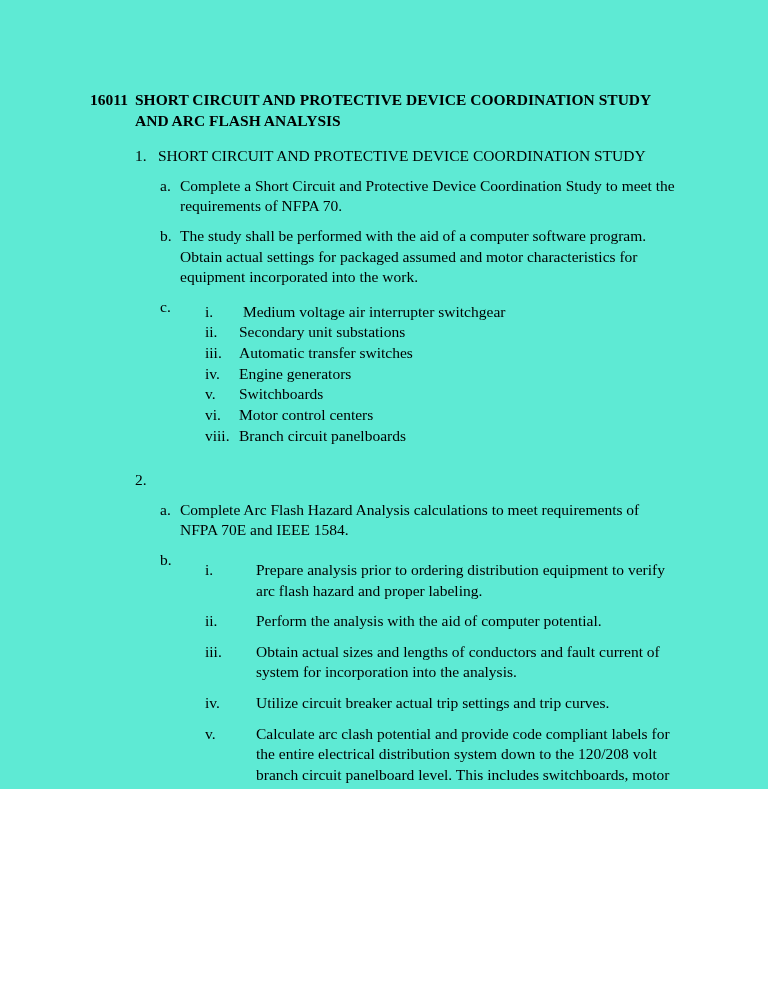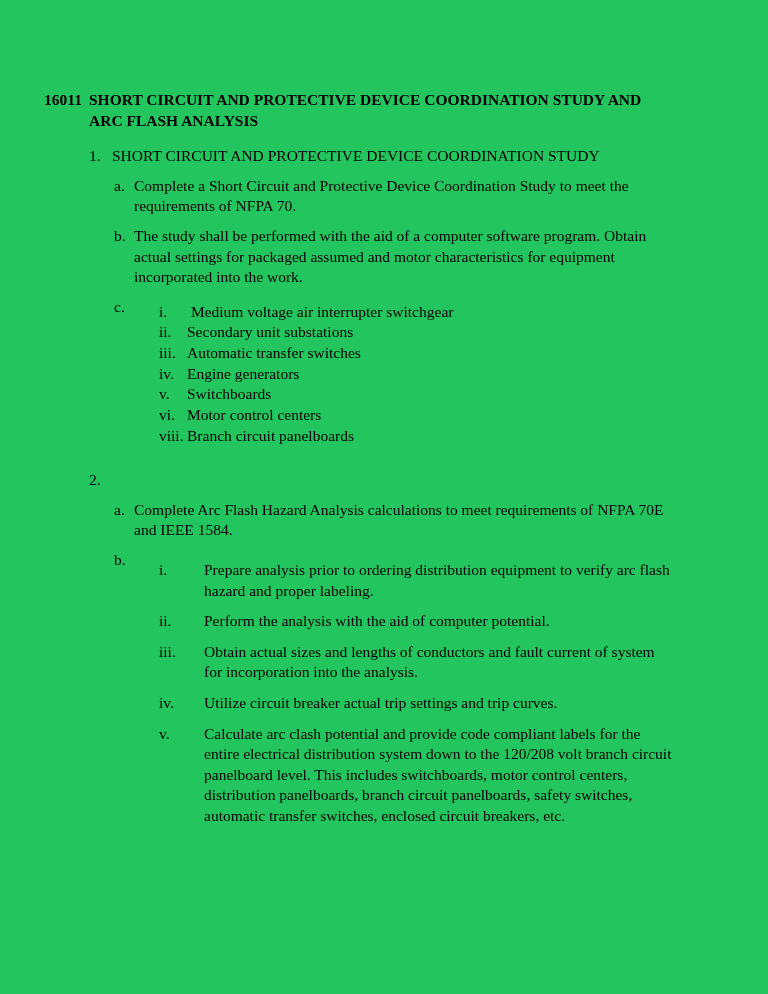--- a/index.html
+++ b/index.html
@@ -8,23 +8,23 @@
     width: 768px;
     height: 994px;
     font-family: "Liberation Serif", "DejaVu Serif", serif;
     font-size: 15.5px;
     line-height: 1.33;
     color: #000000;
     margin: 0 auto;
   }
   .page {
     width: 768px;
-    height: 994px;
-    padding: 90px 92px 40px 44px;
-    background: #22c55e;
+    height: 789px;
+    padding: 90px 92px 40px 90px;
+    background: #5eead4;
     overflow: hidden;
   }
   .doc-title {
     display: flex;
     font-weight: bold;
   }
   .doc-num { flex: 0 0 45px; }
   .doc-title-text { flex: 1 1 auto; }
 
   .sec { margin-top: 15px; }
@@ -46,21 +46,21 @@
 
   .roman-list { margin-top: 5px; }
   .roman-item {
     display: flex;
     margin-left: 25px;
   }
   .roman-list.tight .roman-item { margin-top: 0; }
   .roman-list.tight .roman-label { flex: 0 0 28px; }
   .roman-list.loose .roman-item { margin-top: 10px; }
   .roman-list.loose .roman-label { flex: 0 0 45px; }
-  .roman-text { flex: 1 1 auto; white-space: pre-wrap; }
+  .roman-text { flex: 1 1 auto; white-space: pre-wrap; margin-left: 6px; }
 </style>
 </head>
 <body>
 
 <div class="page">
 
   <div class="doc-title">
     <span class="doc-num">16011</span>
     <span class="doc-title-text">SHORT CIRCUIT AND PROTECTIVE DEVICE COORDINATION STUDY AND ARC FLASH ANALYSIS</span>
   </div>

